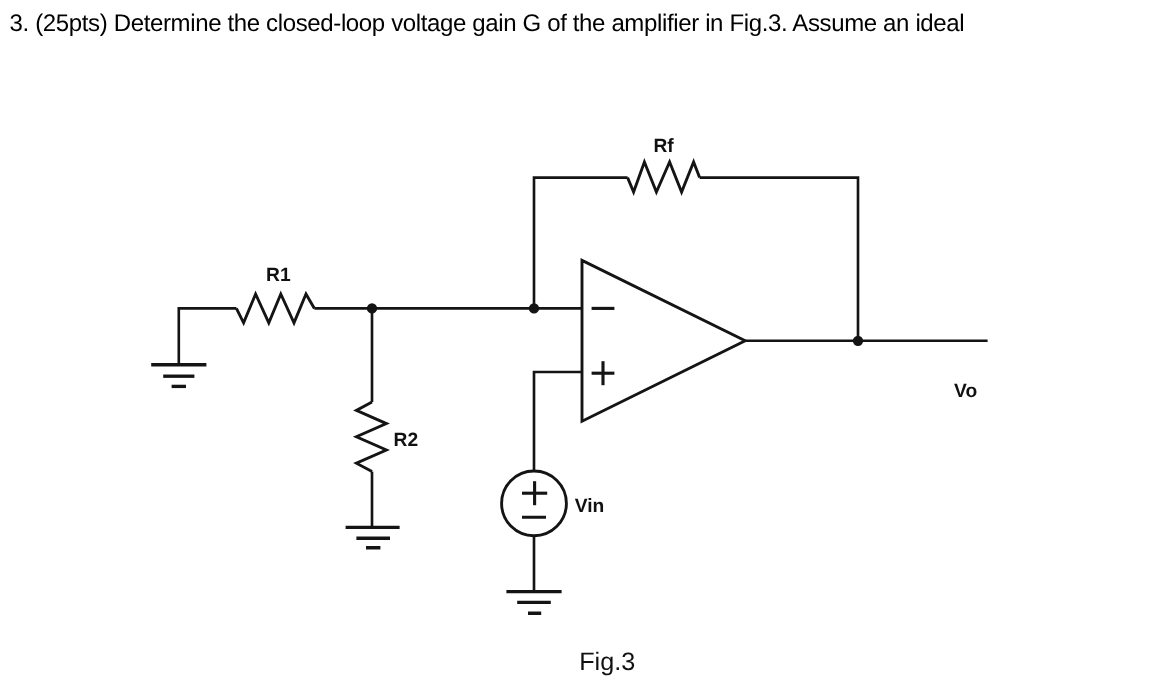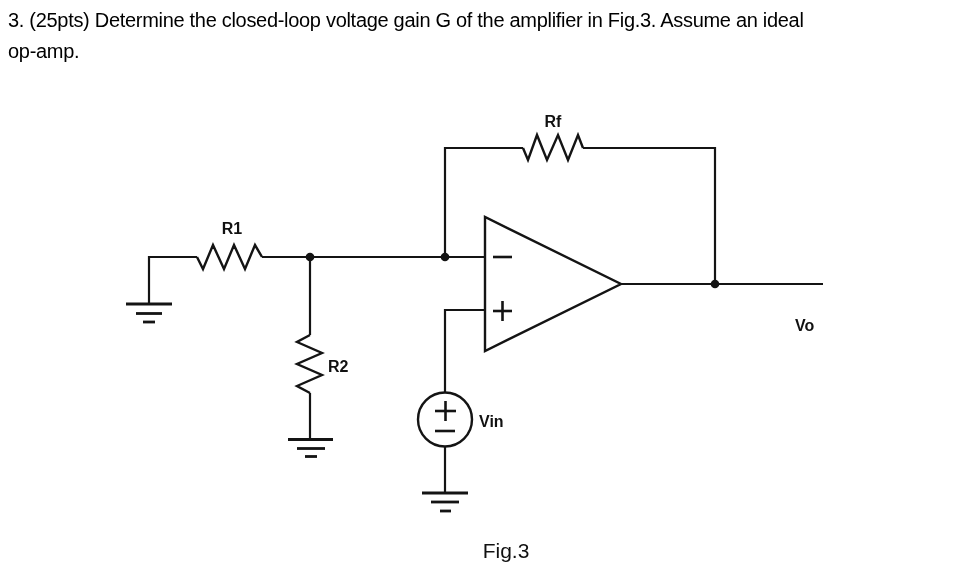--- a/index.html
+++ b/index.html
@@ -40,21 +40,20 @@
   .cap    { fill: #111111; font-family: "Liberation Sans", sans-serif;
             font-size: 21px; font-weight: normal; }
 </style>
 </head>
 <body>
 
 <div class="page">
 
   <div class="problem-text">
     <div>3. (25pts) Determine the closed-loop voltage gain G of the amplifier in Fig.3. Assume an ideal</div>
-    <div>op-amp.</div>
   </div>
 
   <svg class="circuit" width="970" height="581" viewBox="0 0 970 581">
 
     <g>
       <path class="wire" d="M149,303 L149,257 L197,257"></path>
       <g class="gnd">
         <line x1="126" y1="304" x2="172" y2="304"></line>
         <line x1="136" y1="313.5" x2="162" y2="313.5"></line>
         <line x1="143" y1="322" x2="155" y2="322"></line>

